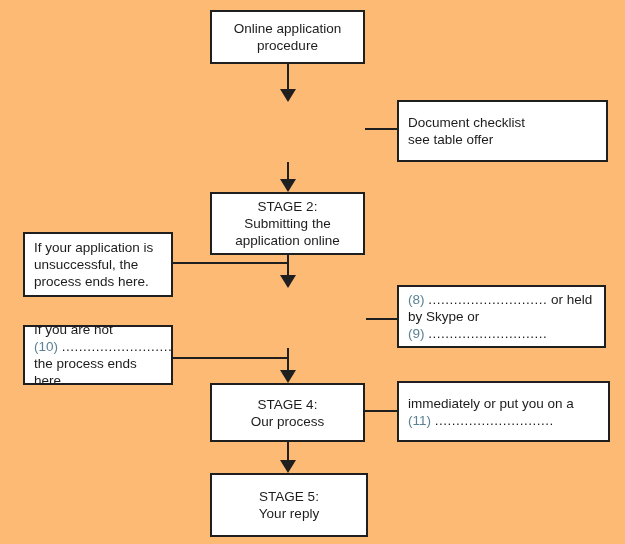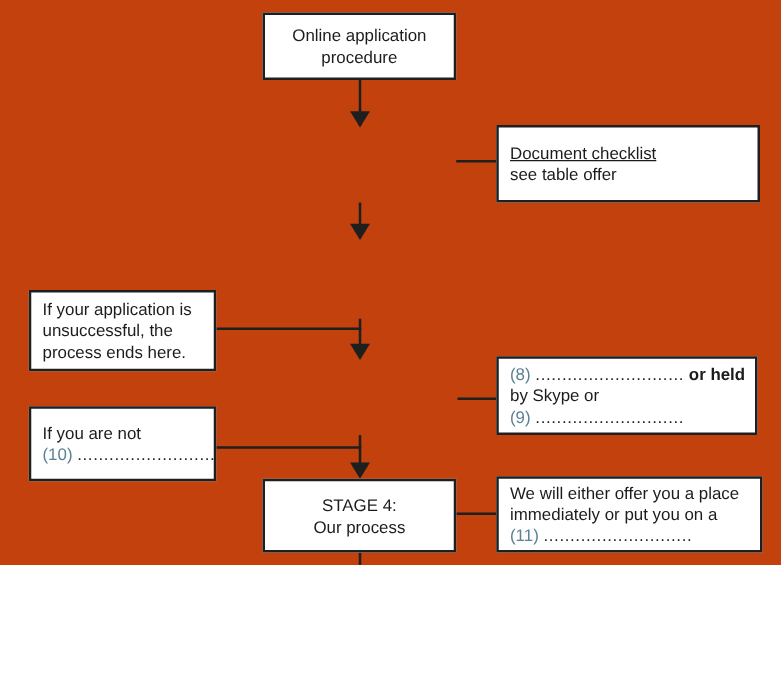--- a/index.html
+++ b/index.html
@@ -1,32 +1,32 @@
 <!DOCTYPE html>
 <html><head>
 <meta charset="utf-8">
 <style>
   html,body{margin:0;padding:0;background:#ffffff;}
   .canvas{
-    position:relative;width:625px;height:452px;background:#c2410c;
+    position:relative;width:625px;height:544px;background:#fdba74;
     font-family:"Liberation Sans", sans-serif;
     color:#1c1c1c;font-size:13.5px;line-height:17px;overflow:hidden;
   }
   .box{
     position:absolute;border:2px solid #1f1f1f;background:#ffffff;
     box-sizing:border-box;display:flex;flex-direction:column;justify-content:center;
   }
   .center{text-align:center;}
   .left{text-align:left;padding-left:9px;padding-right:5px;}
   .box span{display:block;}
   .nowrap{white-space:nowrap;}
-  .underline{text-decoration:underline;}
+  .underline{}
   .blank-num{display:inline !important;color:#5b8293;}
   .blank-dots{display:inline !important;color:#1c1c1c;letter-spacing:0.5px;}
-  .blank-suffix{display:inline !important;color:#1c1c1c;font-weight:bold;}
+  .blank-suffix{display:inline !important;color:#1c1c1c;}
   .vline{position:absolute;width:2px;background:#1f1f1f;}
   .hline{position:absolute;height:2px;background:#1f1f1f;}
   .arrowhead{
     position:absolute;width:0;height:0;
     border-left:8px solid transparent;border-right:8px solid transparent;
     border-top:13px solid #1f1f1f;
   }
 </style>
 </head>
 <body>
@@ -58,20 +58,25 @@
     <span>Online application</span>
     <span>procedure</span>
   </div>
 
 
   <div class="box left" style="left:397px;top:100px;width:211px;height:62px">
     <span class="underline">Document checklist</span>
     <span>see table offer</span>
   </div>
 
+  <div class="box center" style="left:210px;top:192px;width:155px;height:63px">
+    <span>STAGE 2:</span>
+    <span>Submitting the</span>
+    <span>application online</span>
+  </div>
 
   <div class="box left" style="left:23px;top:232px;width:150px;height:65px">
     <span>If your application is</span>
     <span>unsuccessful, the</span>
     <span>process ends here.</span>
   </div>
 
 
   <div class="box left" style="left:397px;top:285px;width:209px;height:63px">
     <span class="nowrap">
@@ -85,30 +90,34 @@
       <span class="blank-dots">............................</span>
     </span>
   </div>
 
   <div class="box left" style="left:23px;top:325px;width:150px;height:60px">
     <span>If you are not</span>
     <span class="nowrap">
       <span class="blank-num">(10)</span>
       <span class="blank-dots">..........................</span>
     </span>
+    <span>the process ends here</span>
   </div>
 
   <div class="box center" style="left:210px;top:383px;width:155px;height:59px">
     <span>STAGE 4:</span>
     <span>Our process</span>
   </div>
 
   <div class="box left" style="left:397px;top:381px;width:213px;height:61px">
-    <span class="nowrap">We will either offer you a place</span>
     <span>immediately or put you on a</span>
     <span class="nowrap">
       <span class="blank-num">(11)</span>
       <span class="blank-dots">............................</span>
     </span>
   </div>
 
+  <div class="box center" style="left:210px;top:473px;width:158px;height:64px">
+    <span>STAGE 5:</span>
+    <span>Your reply</span>
+  </div>
 
 </div>
 
 </body></html>

